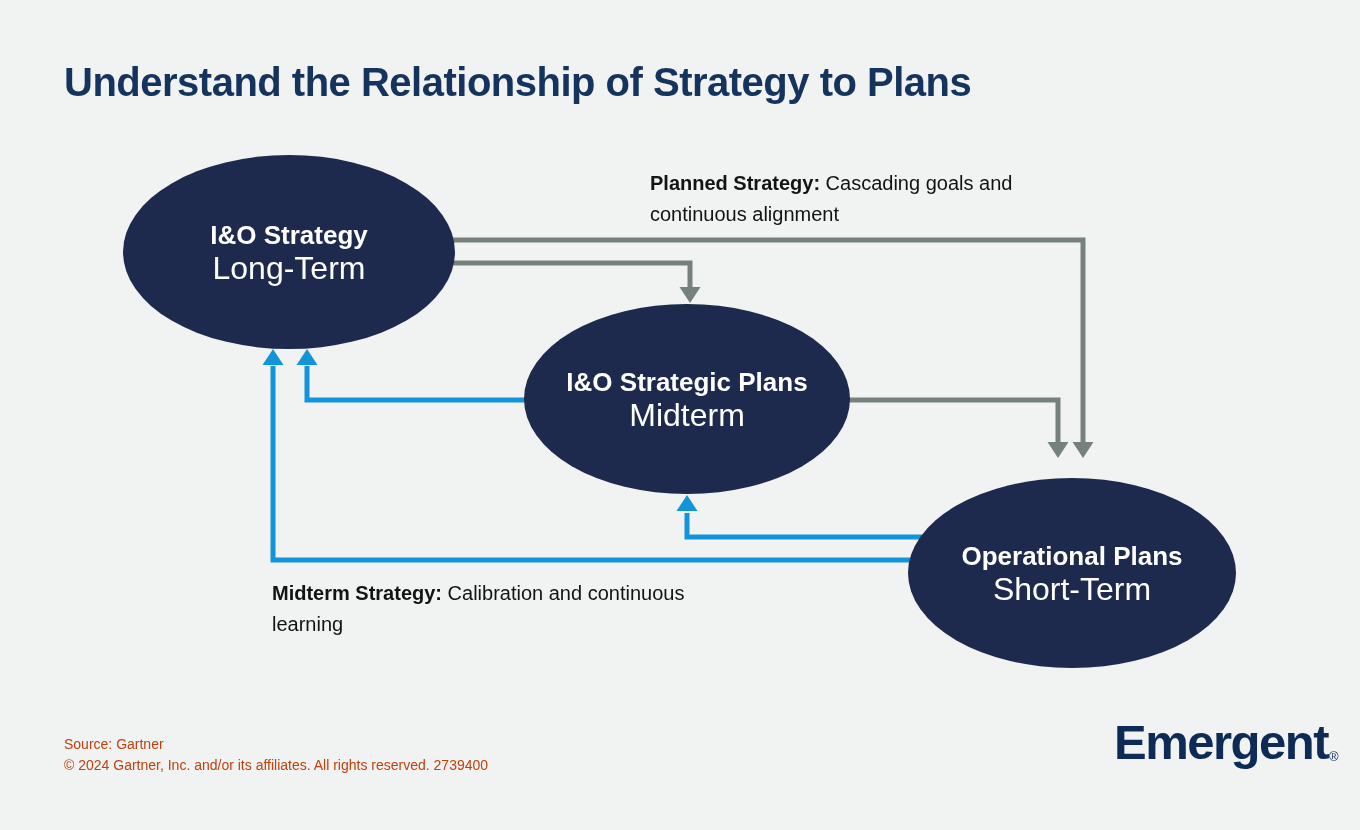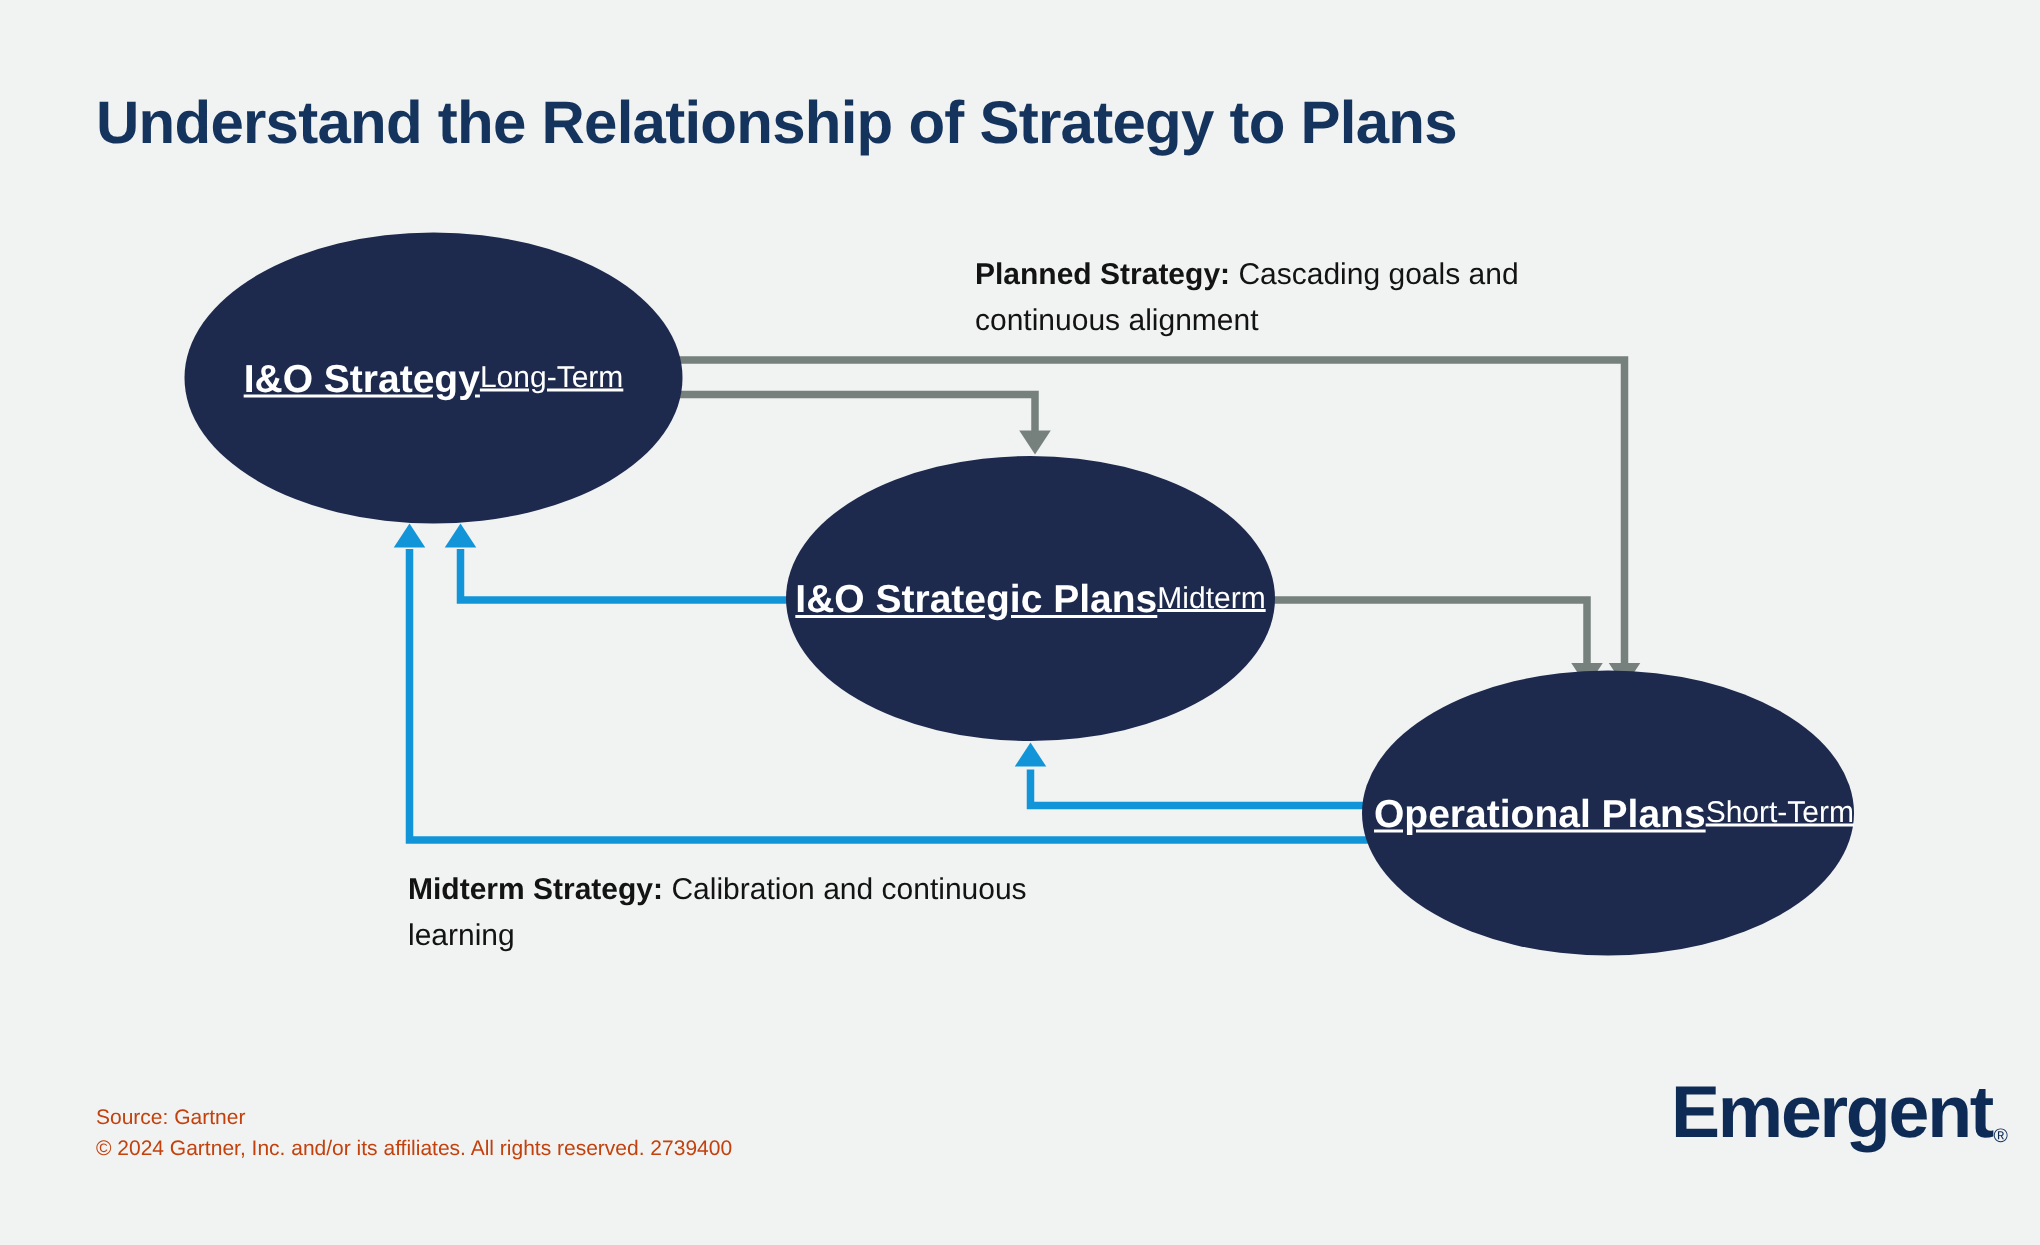--- a/index.html
+++ b/index.html
@@ -15,28 +15,28 @@
     position:absolute;left:64px;top:60px;margin:0;
     font-size:40px;font-weight:bold;letter-spacing:-0.5px;
     color:#14335d;
   }
   .arrow-layer{
     position:absolute;left:0;top:0;z-index:1;
   }
   .node{
     position:absolute;z-index:2;
     background:#1d2a4e;border-radius:50%;
-    display:flex;flex-direction:row;align-items:center;justify-content:center;
-    color:#ffffff;text-align:center;line-height:33px;text-decoration:underline;
+    display:flex;flex-direction:column;align-items:center;justify-content:center;
+    color:#ffffff;text-align:center;line-height:33px;
   }
   .node .node-title{font-size:26px;font-weight:bold;}
-  .node .node-subtitle{font-size:20px;font-weight:normal;}
+  .node .node-subtitle{font-size:32px;font-weight:normal;}
   #node-io-strategy{left:123px;top:155px;width:332px;height:194px;}
   #node-io-strategic-plans{left:524px;top:304px;width:326px;height:190px;}
-  #node-operational-plans{left:908px;top:447px;width:328px;height:190px;justify-content:flex-end;}
+  #node-operational-plans{left:908px;top:478px;width:328px;height:190px;}
   .note{
     position:absolute;z-index:3;
     font-size:20px;line-height:31px;color:#131313;
   }
   .note b{font-weight:bold;}
   #note-planned{left:650px;top:168px;width:400px;}
   #note-emergent{left:272px;top:578px;width:420px;}
   .footer{
     position:absolute;left:64px;top:734px;z-index:3;
     font-size:14px;line-height:21px;color:#c2410c;

